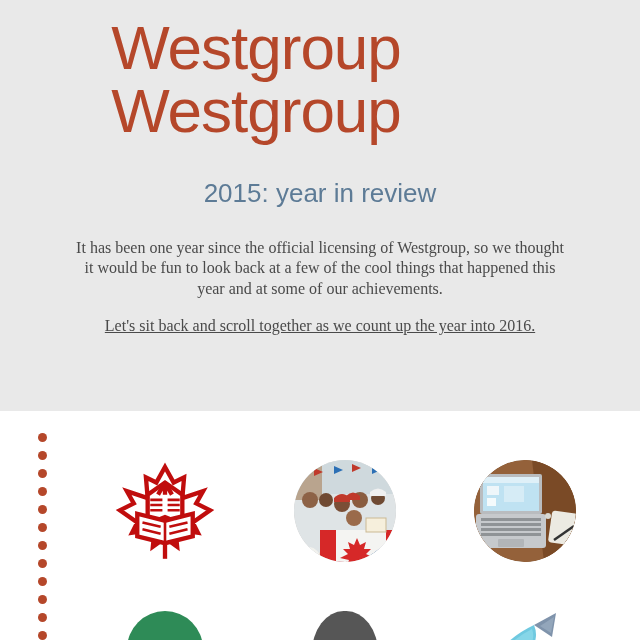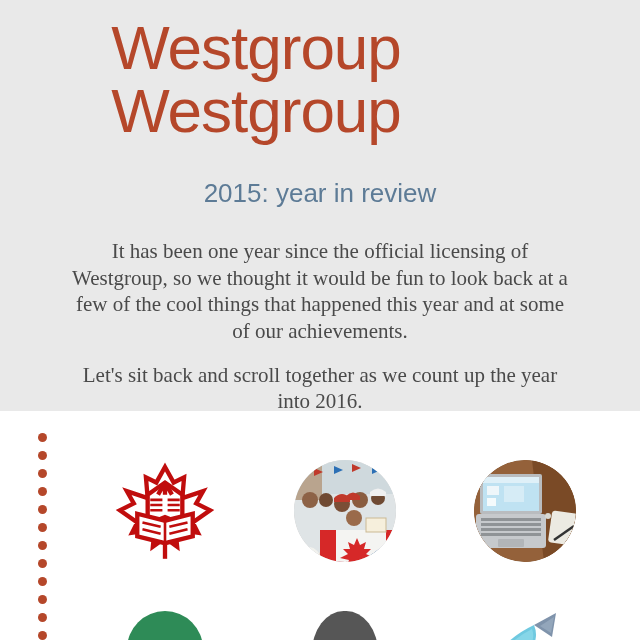--- a/index.html
+++ b/index.html
@@ -65,29 +65,30 @@
     margin-top: 20px;
   }
 
   .hero-body {
     position: absolute;
     left: 70px;
     top: 238px;
     width: 500px;
     text-align: center;
     font-family: "Liberation Serif", serif;
-    font-size: 21px;
+    font-size: 16px;
     line-height: 1.27;
     color: #4a4a4a;
   }
   .hero-body p {
     margin: 0 0 17px 0;
   }
   .hero-body p:last-child {
     margin-bottom: 0;
+    text-decoration: underline;
   }
 
   
   .timeline-section {
     position: absolute;
     left: 0;
     top: 411px;
     width: 640px;
     height: 229px;
     background: #ffffff;

